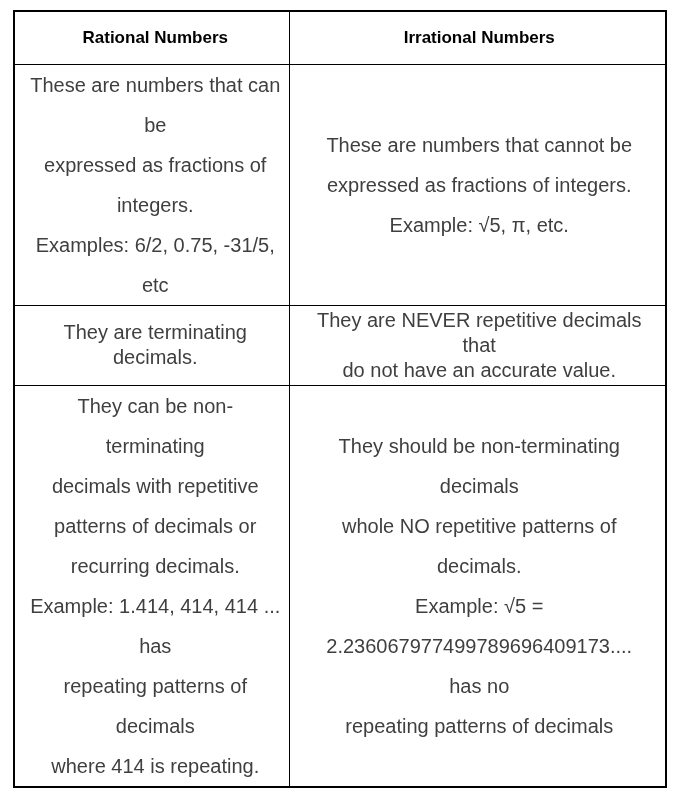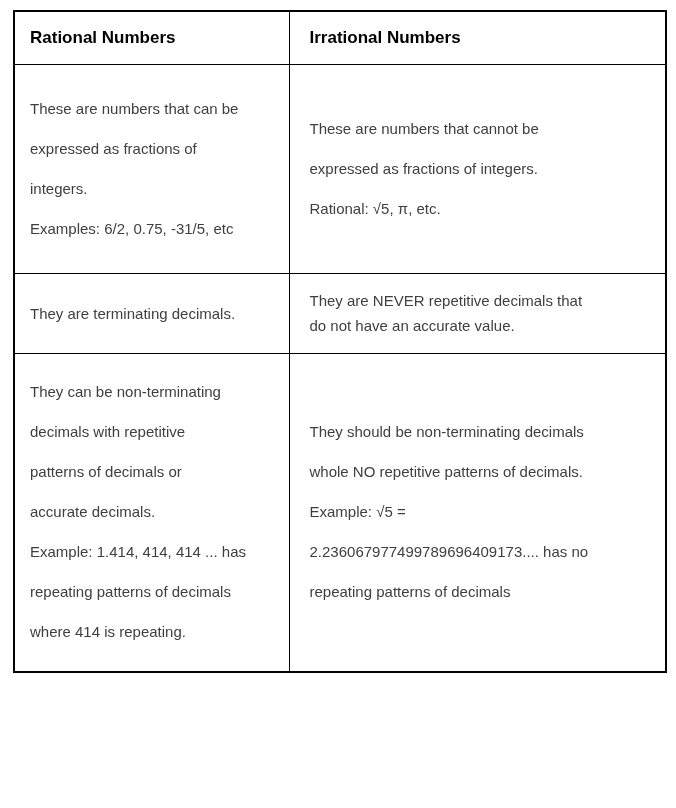--- a/index.html
+++ b/index.html
@@ -22,31 +22,31 @@
     table-layout: fixed;
     margin: 10px 0 0 13px;
     width: 652px;
     border: 2px solid #000000;
   }
   col.c1 { width: 275px; }
   col.c2 { width: 377px; }
   th, td {
     border: 1px solid #000000;
     vertical-align: middle;
-    text-align: left;
+    text-align: center;
     overflow: hidden;
   }
   th {
     font-size: 17px;
     font-weight: bold;
     color: #000000;
     padding: 0 8px 0 15px;
   }
   td {
-    font-size: 15px;
+    font-size: 20px;
     color: #3f3f3f;
     padding: 0 8px 0 15px;
   }
   td.col2, th.col2 { padding-left: 20px; padding-right: 16px; }
   tr.rh { height: 53px; }
   tr.r1 { height: 209px; }
   tr.r2 { height: 80px; margin-top: 40px; }
   tr.r3 { height: 319px; }
   tr.r4 { height: 128px; }
   p.cellpar {
@@ -75,40 +75,40 @@
     <tr class="r1 double">
       <td class="col1">
         <p class="cellpar">These are numbers that can be
 expressed as fractions of
 integers.</p>
         <p class="cellpar">Examples: 6/2, 0.75, -31/5, etc</p>
       </td>
       <td class="col2">
         <p class="cellpar">These are numbers that cannot be
 expressed as fractions of integers.</p>
-        <p class="cellpar">Rational: √5, π, etc.</p>
+        <p class="cellpar">Example: √5, π, etc.</p>
       </td>
     </tr>
 
     <tr class="r2 single">
       <td class="col1">
         <p class="cellpar">They are terminating decimals.</p>
       </td>
       <td class="col2">
         <p class="cellpar">They are NEVER repetitive decimals that
 do not have an accurate value.</p>
       </td>
     </tr>
 
     <tr class="r3 double">
       <td class="col1">
         <p class="cellpar">They can be non-terminating
 decimals with repetitive
 patterns of decimals or
-accurate decimals.</p>
+recurring decimals.</p>
         <p class="cellpar">Example: 1.414, 414, 414 ... has
 repeating patterns of decimals
 where 414 is repeating.</p>
       </td>
       <td class="col2">
         <p class="cellpar">They should be non-terminating decimals
 whole NO repetitive patterns of decimals.</p>
         <p class="cellpar">Example: √5 =
 2.236067977499789696409173.... has no
 repeating patterns of decimals</p>

